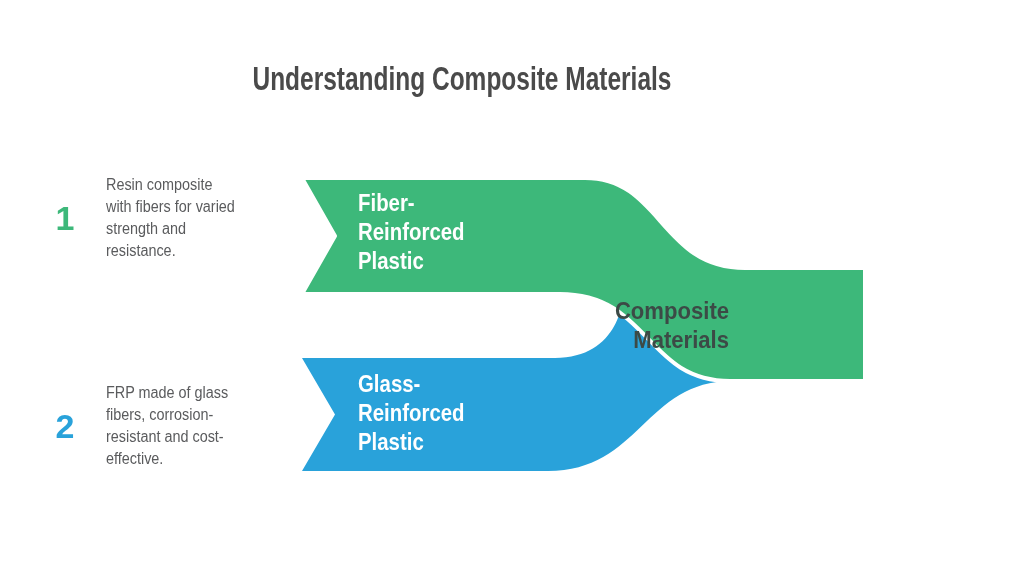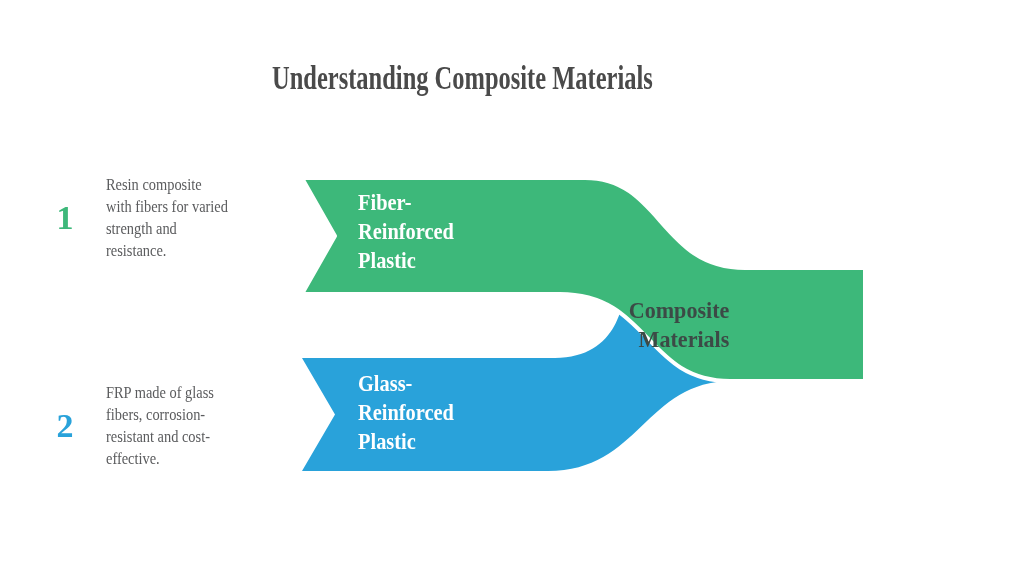--- a/index.html
+++ b/index.html
@@ -2,21 +2,21 @@
 <html><head>
 <meta charset="utf-8">
 <style>
   html, body { margin: 0; padding: 0; background: #ffffff; }
   .canvas {
     position: relative;
     width: 863px;
     height: 576px;
     background: #ffffff;
     overflow: hidden;
-    font-family: Liberation Serif, serif;
+    font-family: Liberation Sans, sans-serif;
   }
   .title-wrap {
     position: absolute;
     left: 0; top: 58px;
     width: 924px;
     text-align: center;
     line-height: 40px;
   }
   .title {
     display: inline-block;

